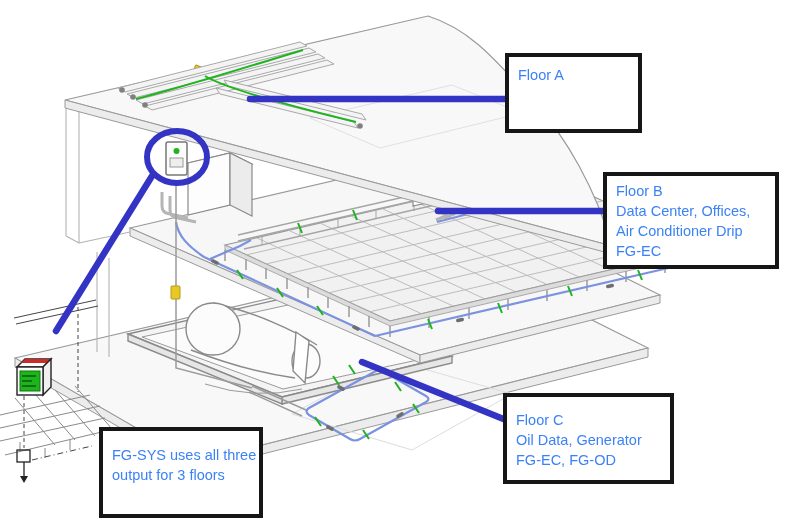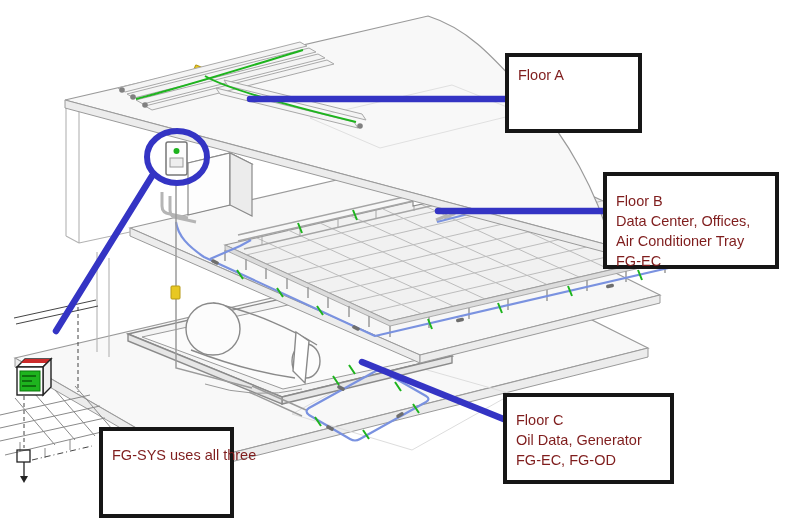--- a/index.html
+++ b/index.html
@@ -2,27 +2,27 @@
 <html><head>
 <meta charset="utf-8">
 <style>
   html,body{margin:0;padding:0;background:#ffffff;}
   body{width:800px;height:528px;position:relative;overflow:hidden;
        font-family:"Liberation Sans",sans-serif;}
   .stage{position:absolute;left:0;top:0;width:800px;height:528px;}
   svg{position:absolute;left:0;top:0;}
   .callout-box{
     position:absolute;background:#ffffff;border:4px solid #161616;
-    color:#7f1d1d;font-size:14.5px;line-height:1.38;box-sizing:border-box;
+    color:#3b82f6;font-size:14.5px;line-height:1.38;box-sizing:border-box;
     padding:5px 9px;white-space:nowrap;z-index:5;
   }
   #box-a{left:505px;top:53px;width:137px;height:80px;padding-top:8px;}
-  #box-b{left:603px;top:172px;width:176px;height:97px;padding-top:15px;}
+  #box-b{left:603px;top:172px;width:176px;height:97px;padding-top:5px;}
   #box-c{left:503px;top:393px;width:171px;height:91px;padding-top:13px;}
-  #box-note{left:99px;top:427px;width:135px;height:91px;padding-top:14px;}
+  #box-note{left:99px;top:427px;width:164px;height:91px;padding-top:14px;}
 </style>
 </head>
 <body>
 
 <div class="stage">
 <svg width="800" height="528" viewBox="0 0 800 528">
 
   <g>
     <polygon points="15,358 460,254 648,348 195,462" fill="#f8f8f8" stroke="#9a9a9a" stroke-width="1.2"></polygon>
     <polygon points="15,358 195,462 195,471 15,367" fill="#ececec" stroke="#9a9a9a" stroke-width="1"></polygon>
@@ -195,26 +195,27 @@
   </g>
 </svg>
 
 <div id="box-a" class="callout-box">
   <div>Floor A</div>
 </div>
 
 <div id="box-b" class="callout-box">
   <div>Floor B</div>
   <div>Data Center, Offices,</div>
-  <div>Air Conditioner Tray</div>
+  <div>Air Conditioner Drip</div>
   <div>FG-EC</div>
 </div>
 
 <div id="box-c" class="callout-box">
   <div>Floor C</div>
   <div>Oil Data, Generator</div>
   <div>FG-EC, FG-OD</div>
 </div>
 
 <div id="box-note" class="callout-box">
   <div>FG-SYS uses all three</div>
+  <div>output for 3 floors</div>
 </div>
 </div>
 
 </body></html>

